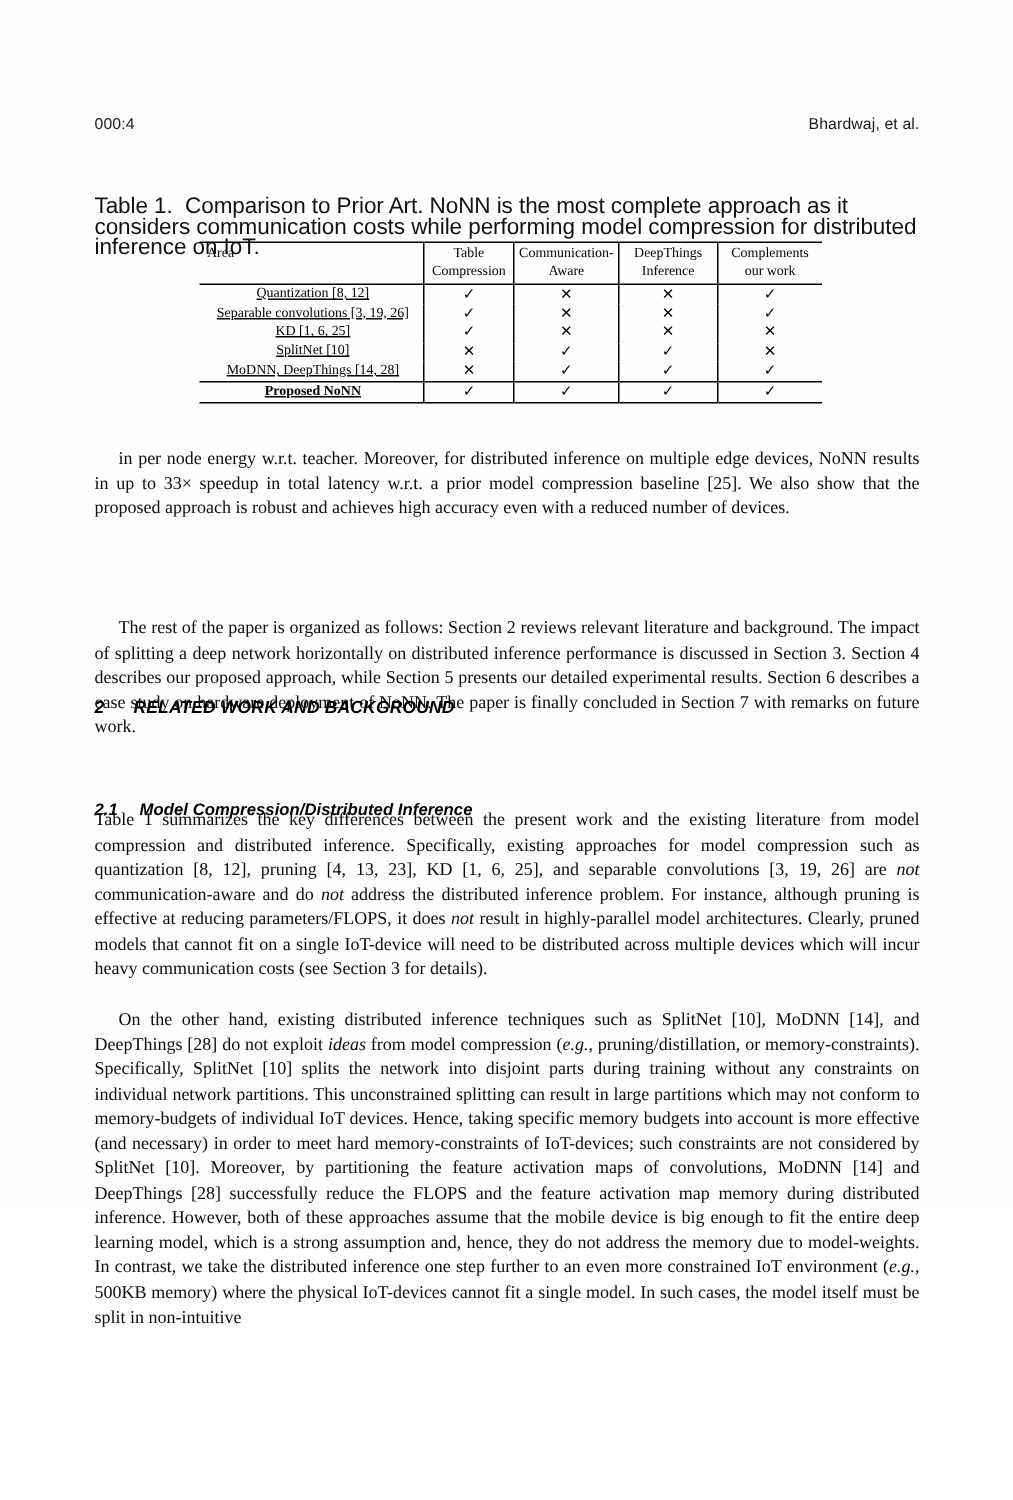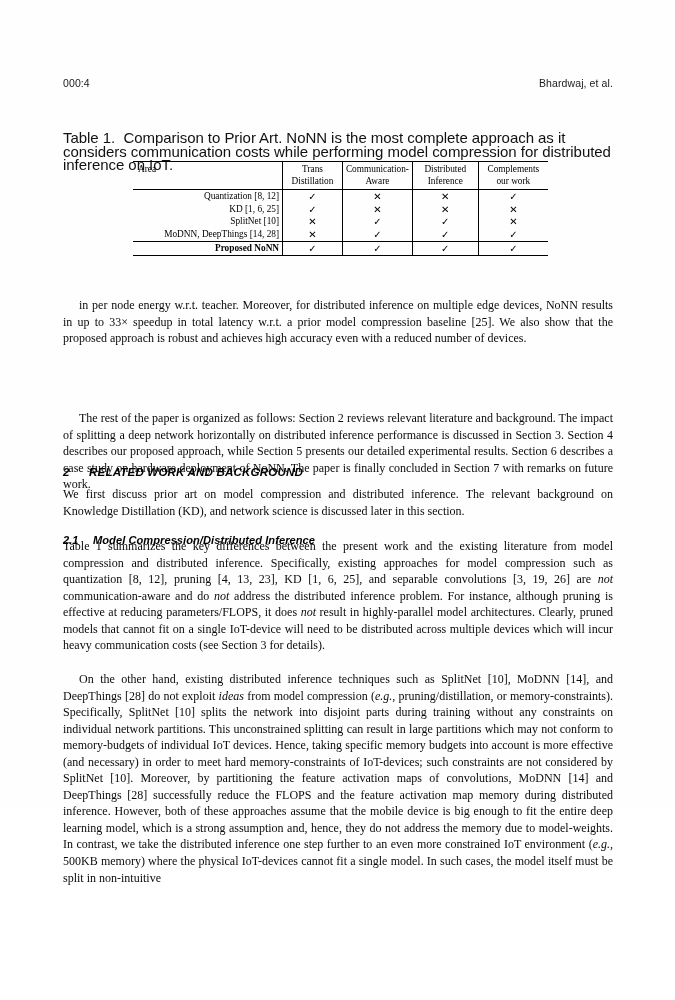--- a/index.html
+++ b/index.html
@@ -81,23 +81,24 @@
     text-align: center;
     padding-top: 2px;
     padding-bottom: 2px;
   }
   table.cmp thead th.area-h {
     text-align: left;
     padding-left: 5px;
     vertical-align: top;
   }
   table.cmp tbody td.area-c {
-    text-align: right;
+    text-align: center;
     padding-left: 5px;
     white-space: nowrap;
+    text-decoration: underline;
   }
   table.cmp tbody td.mark {
     text-align: center;
     font-size: 10px;
   }
   tr.proposed td { font-weight: bold; }
   tr.proposed td.mark { font-weight: normal; }
   .hdr-l1 { display: block; }
   .hdr-l2 { display: block; }
 
@@ -166,40 +167,47 @@
   </div>
 
   <div class="table-wrap">
     <table class="cmp">
       <thead>
         <tr class="rule-top rule-thin">
           <th class="area-h" style="width:150px">
             <span class="hdr-l1">Area</span>
           </th>
           <th class="vline" style="width:60px">
-            <span class="hdr-l1">Trans</span>
-            <span class="hdr-l2">Distillation</span>
+            <span class="hdr-l1">Table</span>
+            <span class="hdr-l2">Compression</span>
           </th>
           <th class="vline" style="width:69px">
             <span class="hdr-l1">Communication-</span>
             <span class="hdr-l2">Aware</span>
           </th>
           <th class="vline" style="width:66px">
-            <span class="hdr-l1">Distributed</span>
+            <span class="hdr-l1">DeepThings</span>
             <span class="hdr-l2">Inference</span>
           </th>
           <th class="vline" style="width:70px">
             <span class="hdr-l1">Complements</span>
             <span class="hdr-l2">our work</span>
           </th>
         </tr>
       </thead>
       <tbody>
         <tr>
           <td class="area-c">Quantization [8, 12]</td>
+          <td class="mark vline">✓</td>
+          <td class="mark vline">✕</td>
+          <td class="mark vline">✕</td>
+          <td class="mark vline">✓</td>
+        </tr>
+        <tr>
+          <td class="area-c">Separable convolutions [3, 19, 26]</td>
           <td class="mark vline">✓</td>
           <td class="mark vline">✕</td>
           <td class="mark vline">✕</td>
           <td class="mark vline">✓</td>
         </tr>
         <tr>
           <td class="area-c">KD [1, 6, 25]</td>
           <td class="mark vline">✓</td>
           <td class="mark vline">✕</td>
           <td class="mark vline">✕</td>
@@ -237,23 +245,20 @@
   <div class="body-col" style="top:371px;margin-top:39px;">
     <p class="indent">The rest of the paper is organized as follows: Section 2 reviews relevant literature and background. The impact of splitting a deep network horizontally on distributed inference performance is discussed in Section 3. Section 4 describes our proposed approach, while Section 5 presents our detailed experimental results. Section 6 describes a case study on hardware deployment of NoNN. The paper is finally concluded in Section 7 with remarks on future work.</p>
   </div>
 
   <div class="blk" style="top:464px;">
     <h2 class="sec">
       <span class="num">2</span><span>RELATED WORK AND BACKGROUND</span>
     </h2>
   </div>
 
-  <div class="body-col" style="top:486px;">
-    <p>We first discuss prior art on model compression and distributed inference. The relevant background on Knowledge Distillation (KD), and network science is discussed later in this section.</p>
-  </div>
 
   <div class="blk" style="top:533px;">
     <h3 class="subsec">
       <span class="num">2.1</span><span>Model Compression/Distributed Inference</span>
     </h3>
   </div>
 
   <div class="body-col" style="top:538px;">
     <p><span>Table 1 summarizes the key differences between the present work and the existing literature from model compression and distributed inference. Specifically, existing approaches for model compression such as quantization [8, 12], pruning [4, 13, 23], KD [1, 6, 25], and separable convolutions [3, 19, 26] are </span><em>not</em><span> communication-aware and do </span><em>not</em><span> address the distributed inference problem. For instance, although pruning is effective at reducing parameters/FLOPS, it does </span><em>not</em><span> result in highly-parallel model architectures. Clearly, pruned models that cannot fit on a single IoT-device will need to be distributed across multiple devices which will incur heavy communication costs (see Section 3 for details).</span></p>
   </div>

